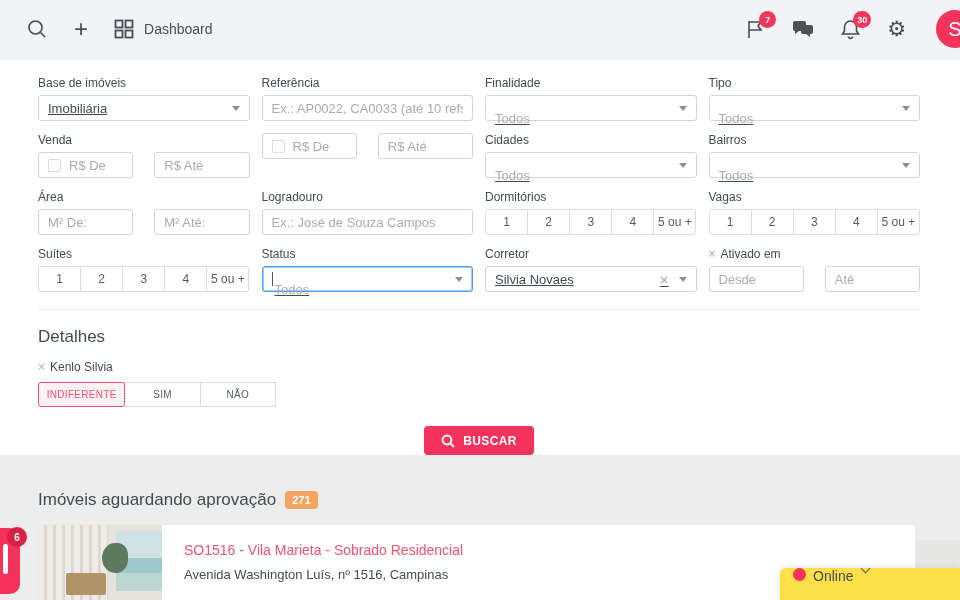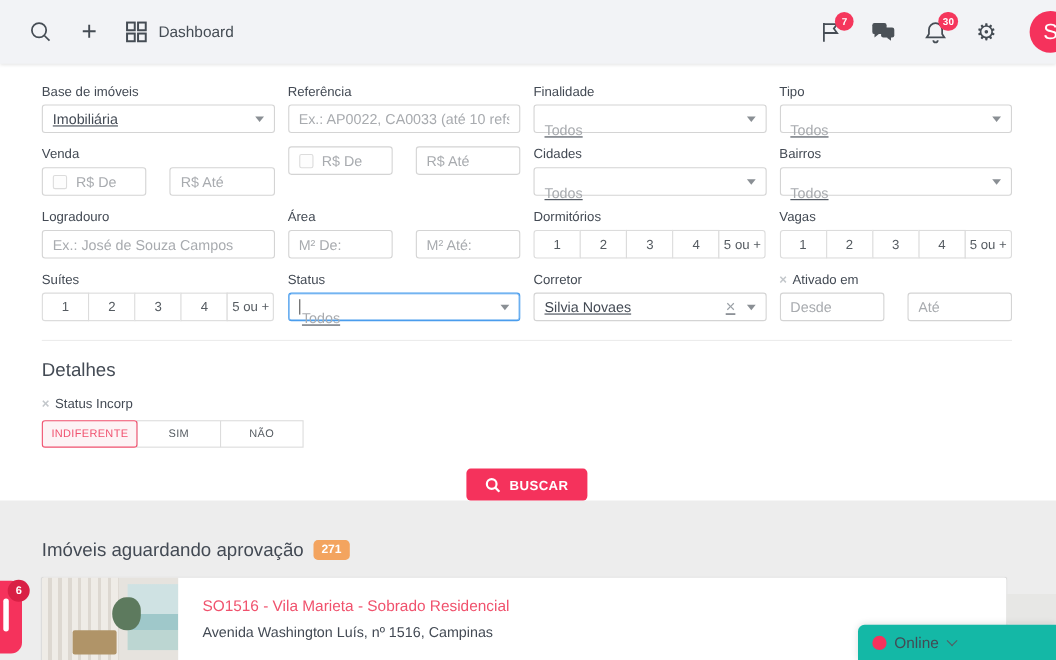--- a/index.html
+++ b/index.html
@@ -102,23 +102,23 @@
   
   .fab { position:absolute; left:-26px; top:528px; width:46px; height:66px; background:#f5325c;
          border-radius:10px; cursor:pointer; }
   .fab .logo-bar { position:absolute; right:12px; top:16px; width:5px; height:30px; background:#fff;
                    border-radius:3px; }
   .fab-badge { position:absolute; left:7px; top:527px; width:20px; height:20px; border-radius:50%;
                background:#d92045; color:#fff; font-size:10px; font-weight:bold; display:flex;
                align-items:center; justify-content:center; z-index:3; }
   .gray-tab { position:absolute; right:0; top:540px; width:45px; height:27px; background:#e7e7e5;
               border-radius:0 0 0 4px; }
-  .online-panel { position:absolute; right:0; bottom:0; width:180px; height:32px; background:#14b8a6;
+  .online-panel { position:absolute; right:0; bottom:0; width:180px; height:32px; background:#fde047;
                   box-shadow:0 0 7px rgba(0,0,0,0.13); border-radius:6px 0 0 0; display:flex;
-                  align-items:center; padding-left:13px; gap:7px; cursor:pointer; }
+                  padding-left:13px; gap:7px; cursor:pointer; }
   .online-dot { width:13px; height:13px; border-radius:50%; background:#f5325c; }
   .online-label { font-size:14px; color:#434a54; }
   .chev { width:7px; height:7px; border-right:1.5px solid #555b61; border-bottom:1.5px solid #555b61;
           transform:rotate(45deg); margin-top:-3px; margin-left:2px; }
 </style>
 </head>
 <body>
 
 <div class="header">
   <span class="hicon">
@@ -225,29 +225,29 @@
     </div>
     <div class="field">
       <label>Bairros</label>
       <div class="ctl select">
         <span class="val ph">Todos</span>
         <span class="caret"></span>
       </div>
     </div>
 
     <div class="field">
-      <label>Logradouro</label>
-      <input class="tb" placeholder="Ex.: José de Souza Campos" style="">
-    </div>
-    <div class="field">
       <label>Área</label>
       <div class="dual">
         <input class="tb" placeholder="M² De:" style="">
         <input class="tb" placeholder="M² Até:" style="">
       </div>
+    </div>
+    <div class="field">
+      <label>Logradouro</label>
+      <input class="tb" placeholder="Ex.: José de Souza Campos" style="">
     </div>
     <div class="field">
       <label>Dormitórios</label>
       <div class="seg">
         <span class="cell">1</span>
         <span class="cell">2</span>
         <span class="cell">3</span>
         <span class="cell">4</span>
         <span class="cell">5 ou +</span>
       </div>
@@ -298,21 +298,21 @@
         <input class="tb" placeholder="Até" style="">
       </div>
     </div>
   </div>
 
   <hr class="divider">
 
   <h2 class="detalhes-title">Detalhes</h2>
   <div class="kenlo-row">
     <span class="label-x">×</span>
-    <span>Status Incorp</span>
+    <span>Kenlo Silvia</span>
   </div>
   <div class="tri">
     <span class="cell sel">INDIFERENTE</span>
     <span class="cell">SIM</span>
     <span class="cell">NÃO</span>
   </div>
 
   <div class="buscar-row">
     <button class="buscar-btn">
       <svg width="14" height="14" viewBox="0 0 14 14" fill="none" stroke="#fff" stroke-width="2">

